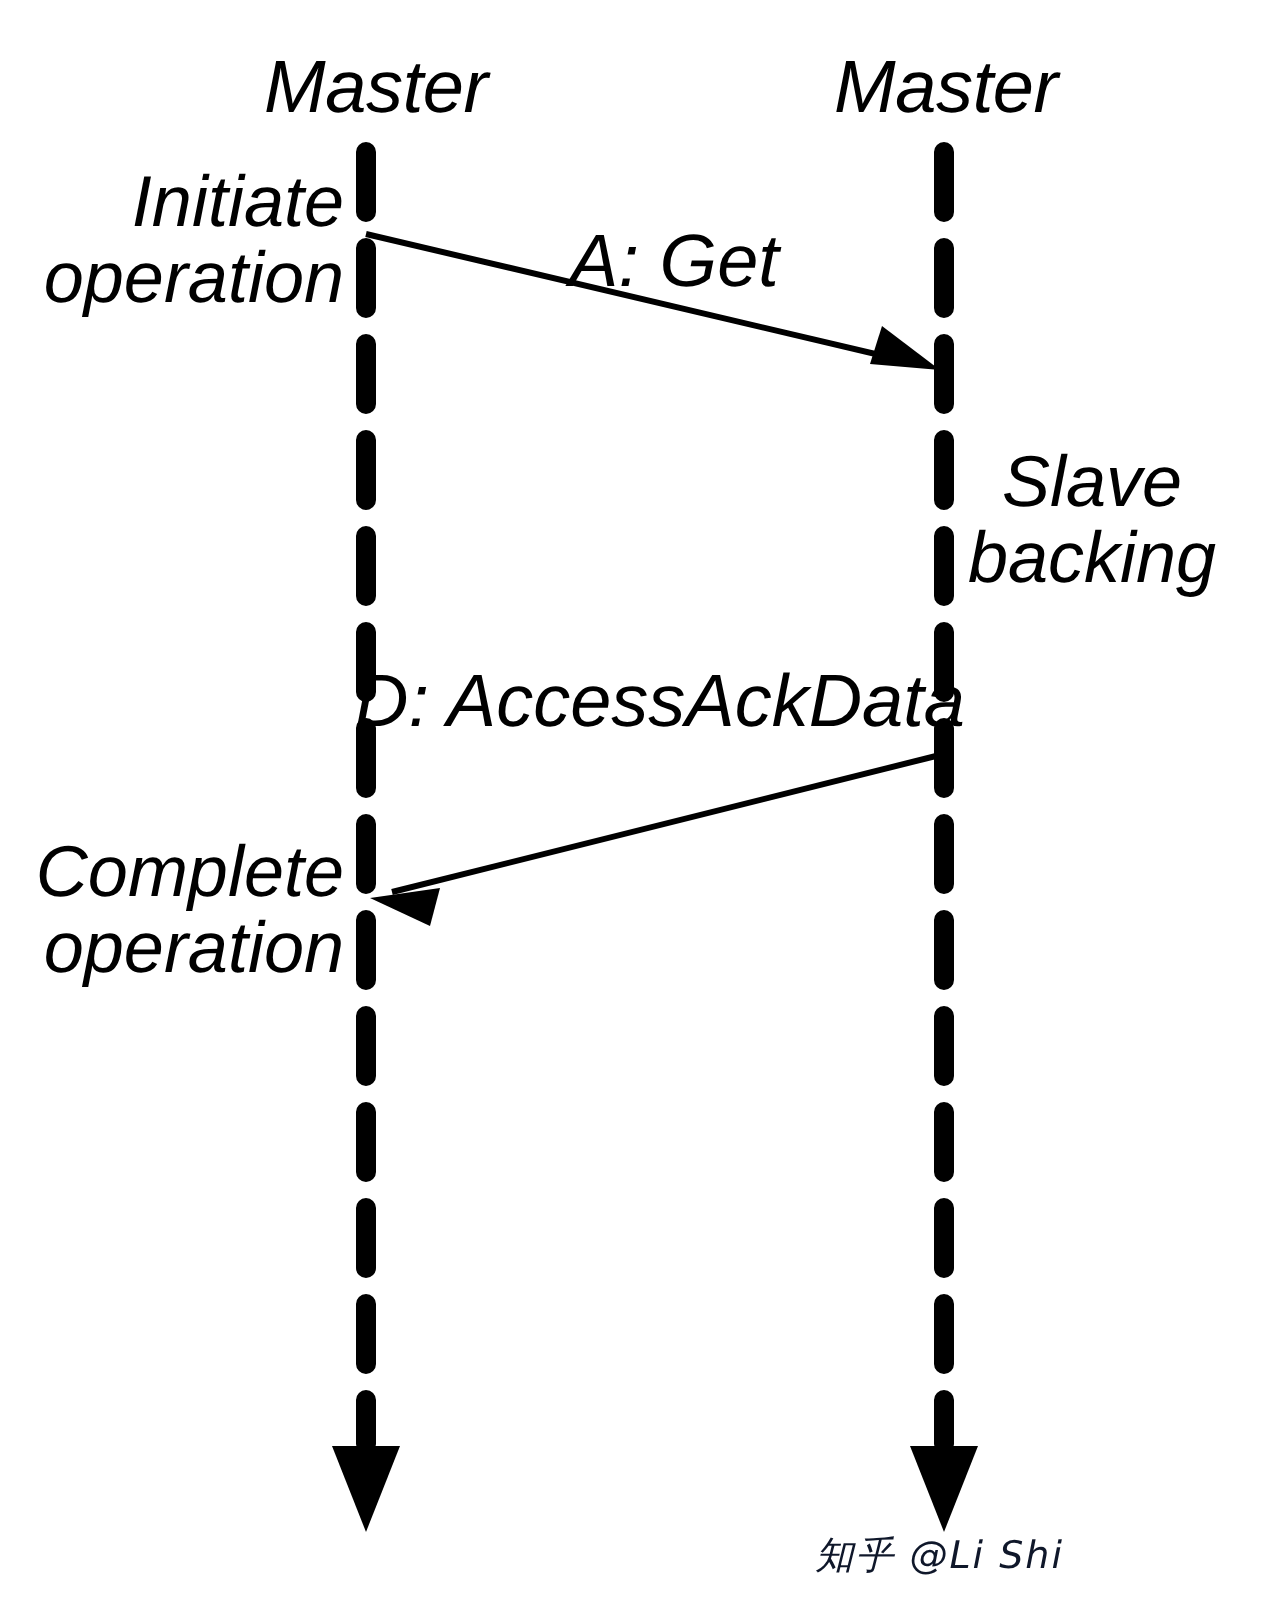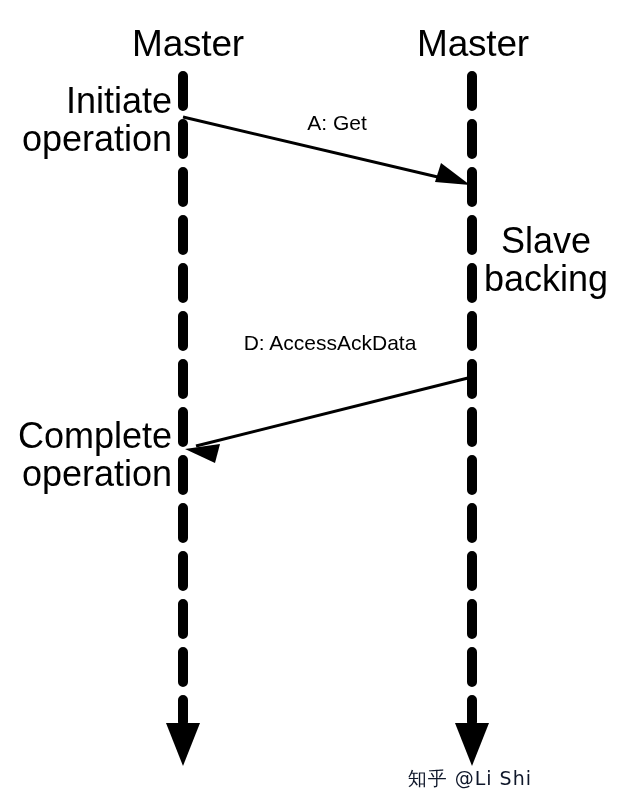--- a/index.html
+++ b/index.html
@@ -14,20 +14,21 @@
     overflow: hidden;
     font-family: "Liberation Sans", sans-serif;
     color: #000000;
   }
   #diagram-root {
     position: absolute;
     left: 0;
     top: 0;
     width: 546px;
     height: 802px;
+    font-style: italic;
   }
   #seq-svg {
     position: absolute;
     left: 0;
     top: 0;
     width: 636px;
     height: 802px;
     display: block;
   }
   .lane-title {
@@ -48,21 +49,21 @@
   .side-label.right-aligned {
     text-align: right;
     transform: translateX(-100%);
   }
   .side-label.center-aligned {
     text-align: center;
     transform: translateX(-50%);
   }
   .msg-label {
     position: absolute;
-    font-size: 21px;
+    font-size: 37px;
     line-height: 1;
     white-space: nowrap;
     transform: translateX(-50%);
   }
   #watermark {
     position: absolute;
     right: 14px;
     bottom: 14px;
     font-size: 19px;
     line-height: 1;

